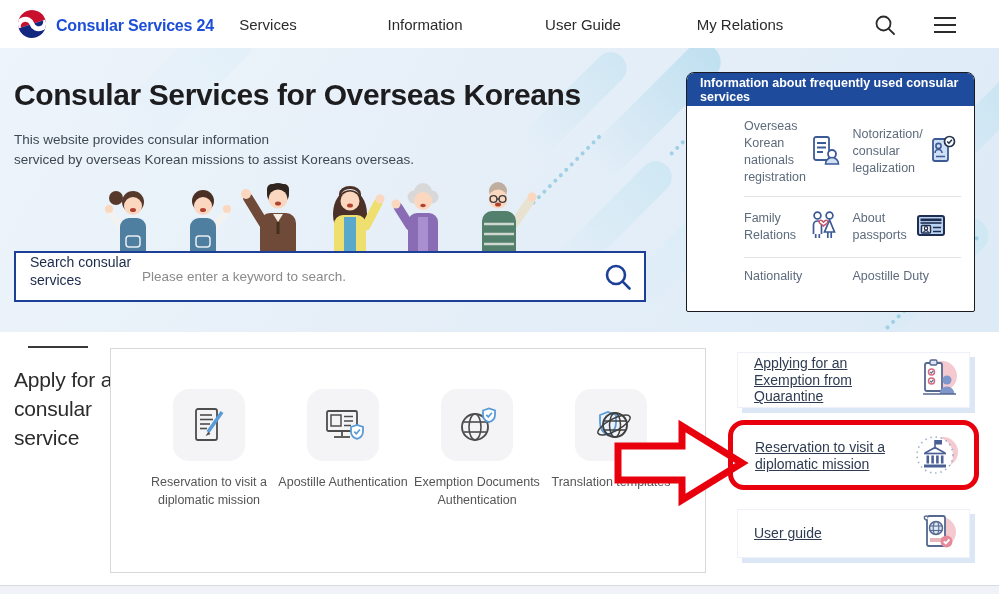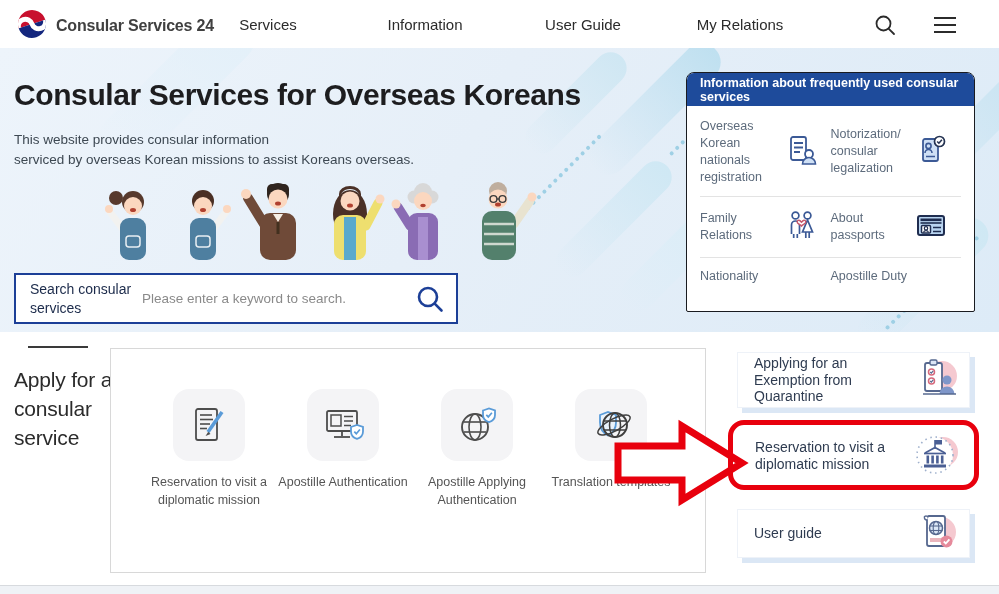--- a/index.html
+++ b/index.html
@@ -4,61 +4,61 @@
 <style>
   * { margin:0; padding:0; box-sizing:border-box; }
   html,body { background:#fff; }
   #app {
     position:relative; width:999px; height:594px; overflow:hidden;
     font-family:"Liberation Sans", sans-serif; background:#fff;
   }
   
   .topbar { position:absolute; left:0; top:0; width:999px; height:48px; background:#fff; z-index:6; }
   .logo { position:absolute; left:16px; top:8px; display:flex; align-items:center; gap:8px; cursor:pointer; }
-  .logo-text { font-size:16px; font-weight:bold; color:#404040; letter-spacing:-0.2px; }
+  .logo-text { font-size:16px; font-weight:bold; color:#1d4ed8; letter-spacing:-0.2px; }
   .navitem { position:absolute; top:0; height:48px; display:flex; align-items:center; justify-content:center; font-size:15px; color:#2b2b2b; cursor:pointer; }
   .icon-btn { position:absolute; top:12px; width:26px; height:26px; display:flex; align-items:center; justify-content:center; cursor:pointer; }
   
   .hero { position:absolute; left:0; top:48px; width:999px; height:284px; overflow:hidden;
     background:linear-gradient(120deg,#edf4fb 0%,#e6eff8 45%,#ddebf7 100%); }
   .cap { position:absolute; border-radius:999px; transform:rotate(45deg); }
   .dots { position:absolute; border-left:4px dotted #9fd0e5; transform:rotate(45deg); }
   .hero-title { position:absolute; left:14px; top:30px; font-size:30px; font-weight:bold; color:#1d1d1f; letter-spacing:-0.4px; z-index:2; }
   .hero-sub { position:absolute; left:14px; top:82px; font-size:13.5px; color:#3d4852; line-height:1.5; z-index:2; }
   .people { position:absolute; left:78px; top:128px; z-index:2; }
   
-  .searchbox { position:absolute; left:14px; top:225px; width:444px; height:51px; background:#fff;
-    border:2px solid #1c3f97; display:flex; align-items:center; z-index:3; }
+  .searchbox { position:absolute; left:14px; top:203px; width:632px; height:51px; background:#fff;
+    border:2px solid #1c3f97; display:flex; z-index:3; }
   .search-label { width:126px; padding-left:14px; font-size:14px; color:#1b2a4a; line-height:1.3; }
   .search-input { flex:1; border:none; outline:none; font-size:13.5px; color:#333; background:transparent; font-family:"Liberation Sans",sans-serif; }
   .search-input::placeholder { color:#8a8a8a; }
   .search-go { width:52px; height:100%; display:flex; align-items:center; justify-content:center; cursor:pointer; background:transparent; border:none; }
   
   .fp { position:absolute; left:686px; top:24px; width:289px; height:240px; background:#fff;
     border:1px solid #191b20; border-radius:8px 8px 2px 2px; z-index:4; overflow:hidden; }
   .fp-head { height:33px; background:#1e4b9b; display:flex; align-items:center; padding:3px 13px; color:#fff; font-size:12.5px; font-weight:bold; }
-  .fp-body { padding:2px 13px 0; }
+  .fp-body { padding:2px 13px 0;margin-left:44px; }
   .fp-row { display:flex; padding:10px 0; }
   .fp-cell { width:50%; display:flex; align-items:center; justify-content:space-between; padding-right:12px; cursor:pointer; }
   .fp-label { font-size:12.5px; color:#5d6b7c; line-height:1.35; max-width:92px; }
   .fp-div { height:1px; background:#e3e3e3; }
   
   .dash { position:absolute; left:28px; top:346px; width:60px; height:2px; background:#3a3a3a; }
   .apply-title { position:absolute; left:14px; top:366px; width:100px; font-size:21px; color:#2b2b2b; line-height:1.38; letter-spacing:-0.2px; }
   .card { position:absolute; left:110px; top:348px; width:596px; height:225px; background:#fff; border:1px solid #d8d8d8; }
   .tile { position:absolute; top:40px; width:140px; text-align:center; cursor:pointer; }
   .tile-icon { width:72px; height:72px; margin:0 auto; background:#f4f4f6; border-radius:16px; display:flex; align-items:center; justify-content:center; }
   .tile-label { margin-top:12px; font-size:12.5px; color:#555; line-height:1.45; }
   
   .red-arrow { position:absolute; left:612px; top:418px; z-index:7; pointer-events:none; }
   .red-ring { position:absolute; left:728px; top:420px; width:251px; height:70px; border:5px solid #e8000d; border-radius:16px; z-index:7; pointer-events:none; }
   
   .qbtn { position:absolute; background:#fff; box-shadow:5px 5px 0 #dbe7f5; border:1px solid #eef2f8;
     display:flex; align-items:center; justify-content:space-between; padding:0 8px 0 16px; cursor:pointer; z-index:5; }
-  .qbtn-label { font-size:14px; font-weight:500; color:#2e3b50; line-height:1.2; max-width:152px; }
+  .qbtn-label { font-size:14px; font-weight:500; color:#2e3b50; line-height:1.2; max-width:152px;text-decoration:underline; }
   
   .footer { position:absolute; left:0; top:585px; width:999px; height:9px; background:#eff2f6; border-top:1px solid #d7dade; }
 </style>
 </head>
 <body>
 
 <div id="app">
 
   <div class="topbar">
     <div class="logo">
@@ -309,21 +309,21 @@
       <div class="tile-icon">
         <svg width="44" height="44" viewBox="0 0 44 44" fill="none">
           <circle cx="20" cy="24" r="13" stroke="#4d4d4d" stroke-width="1.9"></circle>
           <ellipse cx="20" cy="24" rx="6" ry="13" stroke="#4d4d4d" stroke-width="1.6"></ellipse>
           <line x1="9" y1="19" x2="31" y2="19" stroke="#4d4d4d" stroke-width="1.6"></line>
           <line x1="9" y1="29" x2="31" y2="29" stroke="#4d4d4d" stroke-width="1.6"></line>
           <path d="M28,7.5 L34,5.5 L40,7.5 V12 C40,16.1 37,18.2 34,19.1 C31,18.2 28,16.1 28,12 Z" fill="#fff" stroke="#5a9bd8" stroke-width="1.8"></path>
           <path d="M31.3,11.8 l2,2.1 l3.6,-4.2" stroke="#5a9bd8" stroke-width="1.7" fill="none"></path>
         </svg>
       </div>
-      <div class="tile-label">Apostille Applying Authentication</div>
+      <div class="tile-label">Exemption Documents Authentication</div>
     </div>
 
     <div class="tile" style="left:430px;">
       <div class="tile-icon">
         <svg width="44" height="44" viewBox="0 0 44 44" fill="none">
           <path d="M11,12 L19,9 L27,12 V19.5 C27,26.5 23,30.5 19,32.5 C15,30.5 11,26.5 11,19.5 Z" fill="#eaf3fc" stroke="#5a9bd8" stroke-width="1.8"></path>
           <circle cx="26" cy="22" r="12" stroke="#3f3f3f" stroke-width="1.9" fill="none"></circle>
           <ellipse cx="26" cy="22" rx="5.5" ry="12" stroke="#3f3f3f" stroke-width="1.5" fill="none"></ellipse>
           <line x1="15" y1="18" x2="37" y2="18" stroke="#3f3f3f" stroke-width="1.5"></line>
           <line x1="15" y1="27" x2="37" y2="27" stroke="#3f3f3f" stroke-width="1.5"></line>

